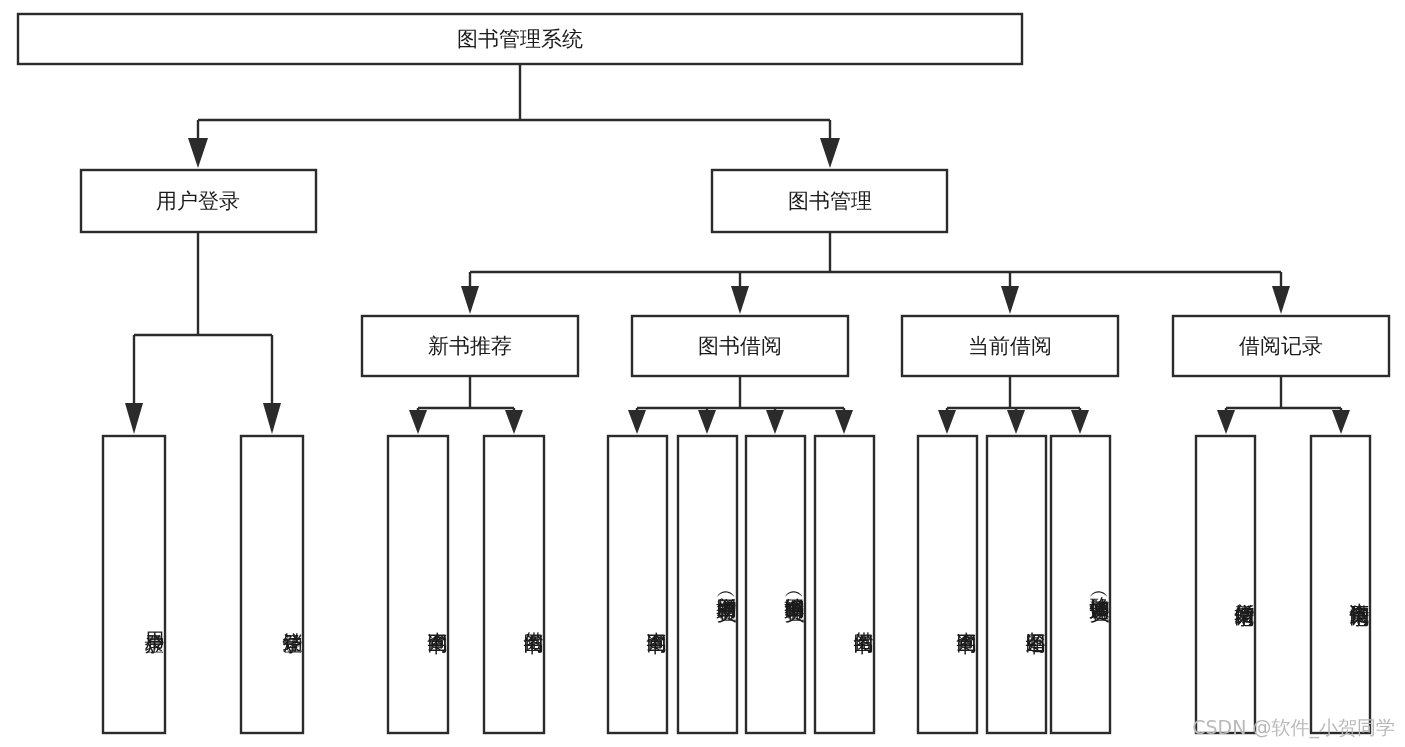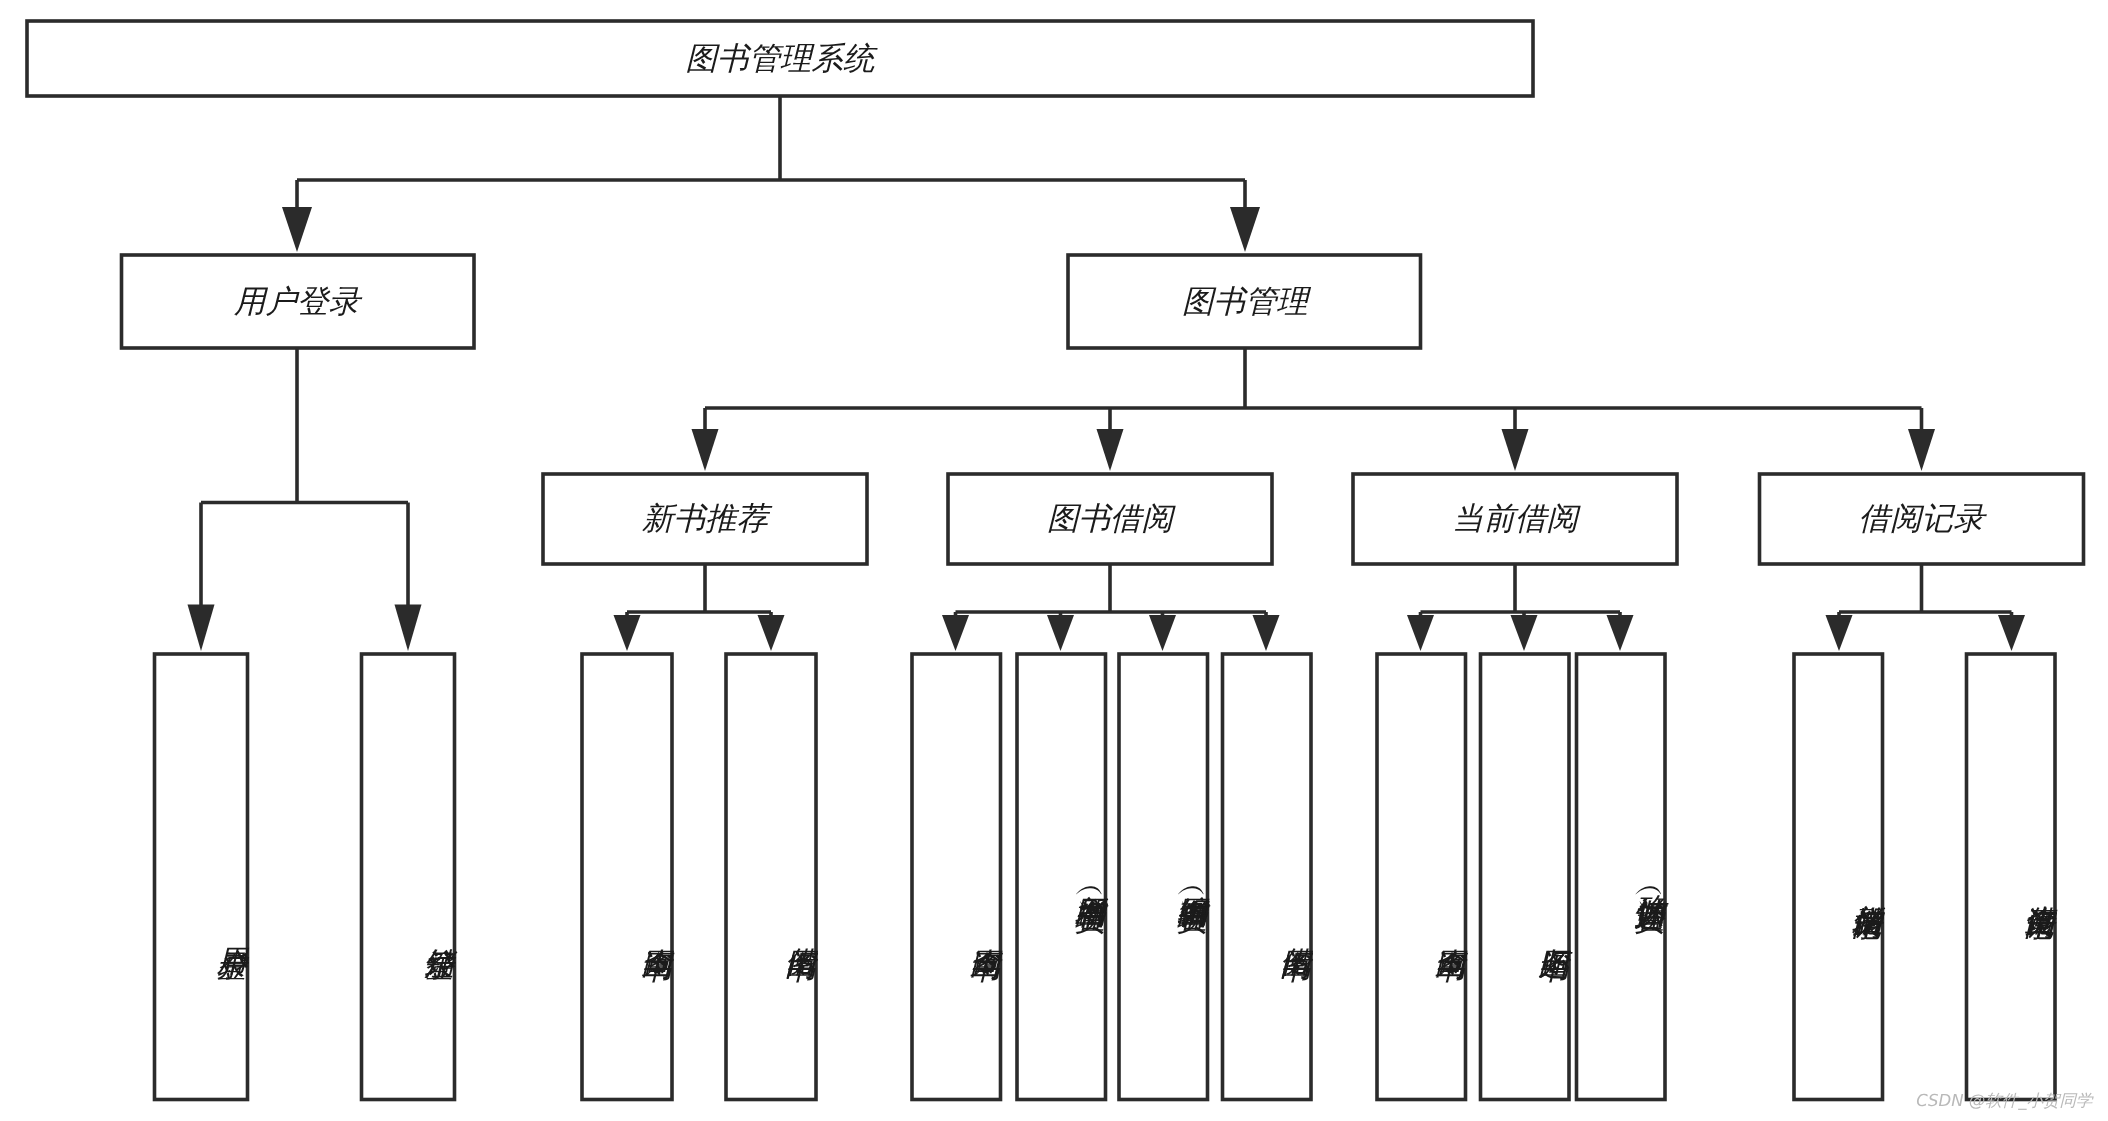--- a/index.html
+++ b/index.html
@@ -11,21 +11,20 @@
     width: 1405px;
     height: 747px;
     font-family: "DejaVu Sans", "Liberation Sans", sans-serif;
     overflow: hidden;
   }
   #diagram-root {
     position: relative;
     width: 1405px;
     height: 747px;
     background: #ffffff;
-    font-style: italic;
   }
   svg.flow {
     position: absolute;
     left: 0;
     top: 0;
     width: 1405px;
     height: 747px;
   }
   .node-box {
     fill: #ffffff;
@@ -62,21 +61,21 @@
   }
   .arrow-head {
     fill: #2b2b2b;
     stroke: none;
   }
   .watermark {
     position: absolute;
     right: 10px;
     bottom: 6px;
     font-family: "DejaVu Sans", "Liberation Sans", sans-serif;
-    font-size: 11px;
+    font-size: 19px;
     color: #b9b9b9;
     white-space: nowrap;
     pointer-events: none;
   }
 </style>
 </head>
 <body>
 
 <div id="diagram-root">
 

